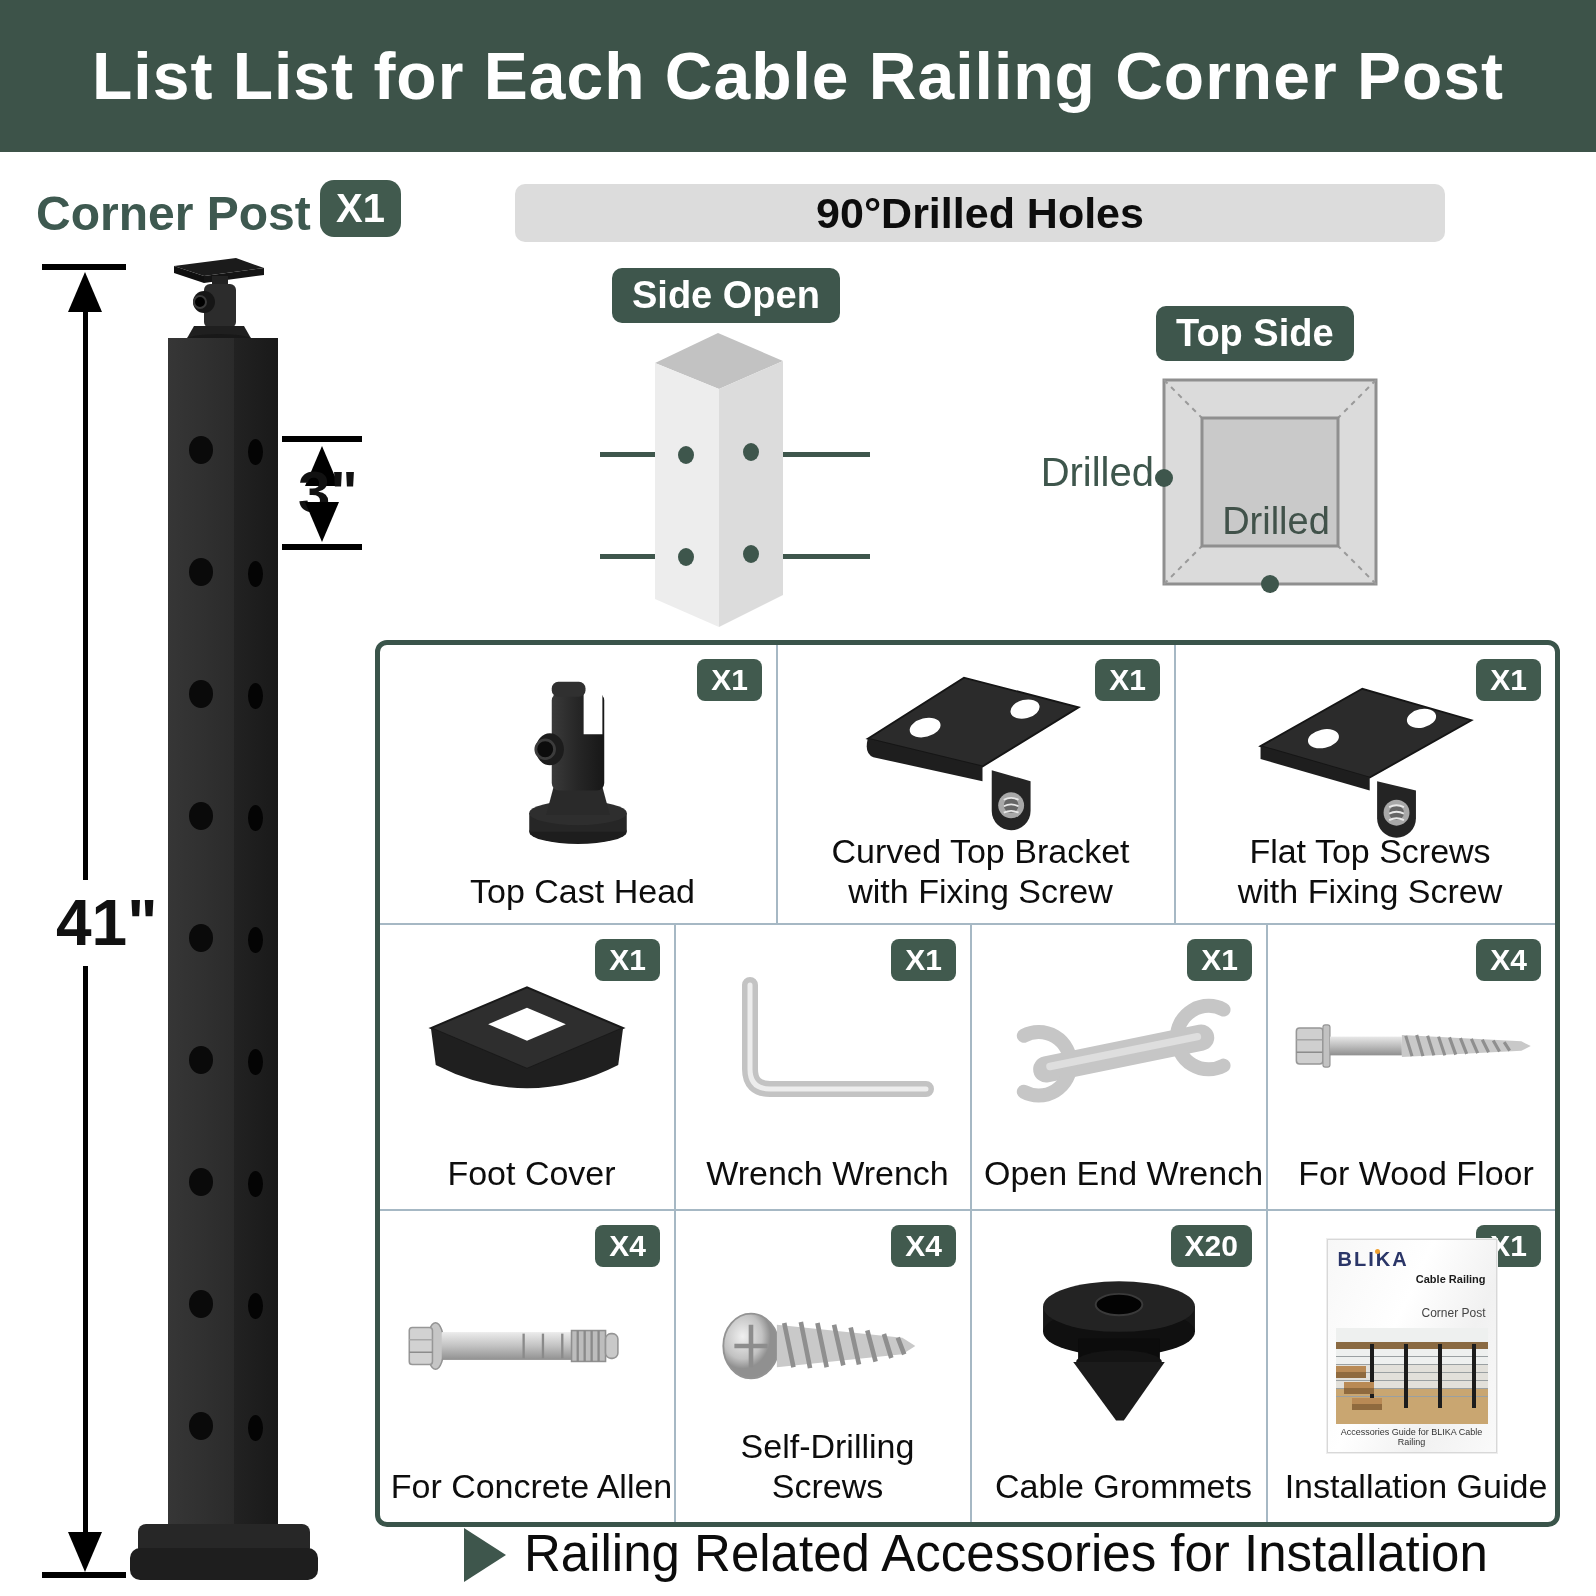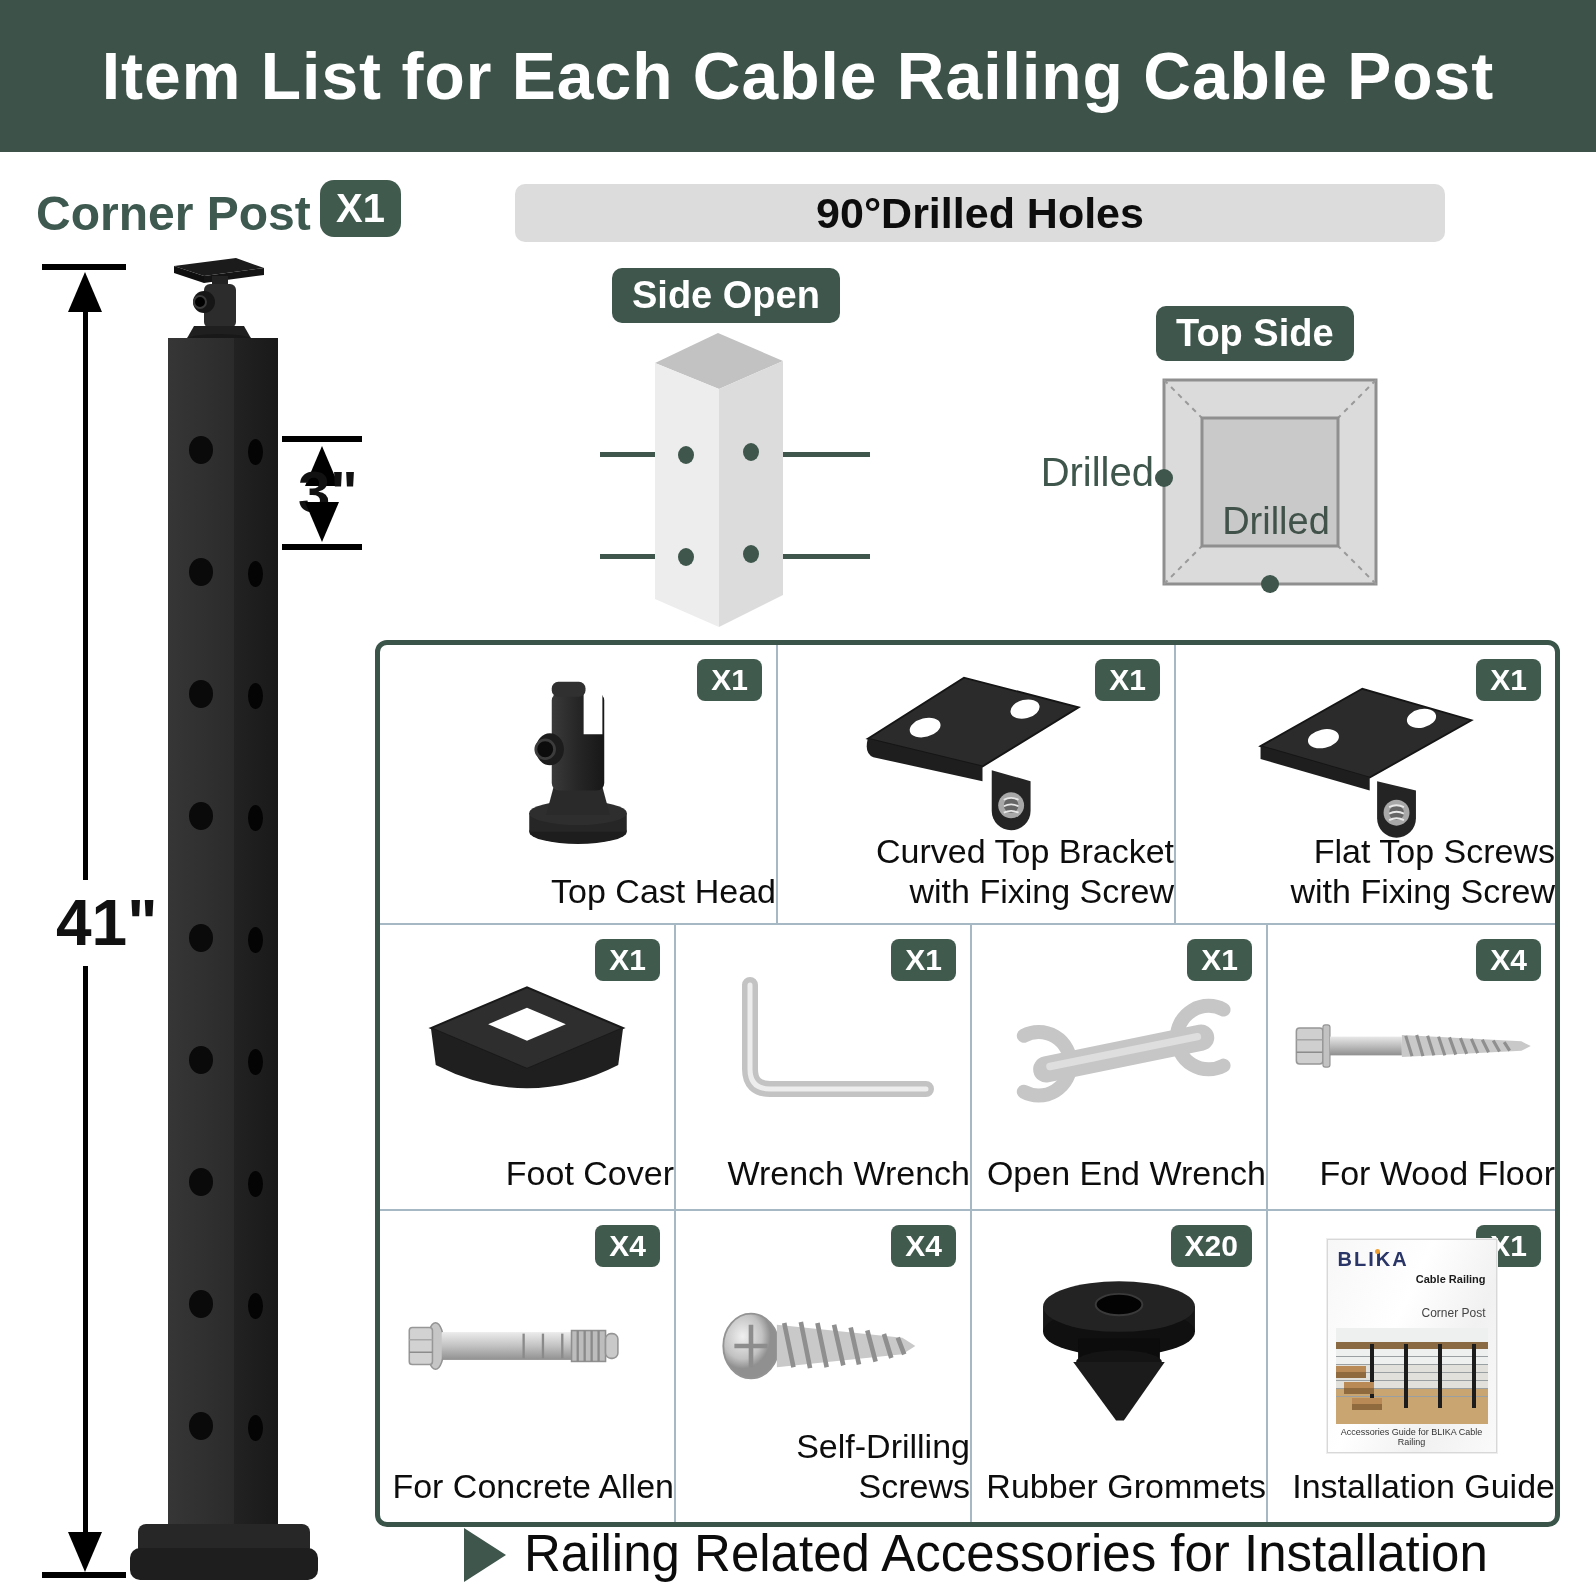--- a/index.html
+++ b/index.html
@@ -47,21 +47,21 @@
         background:#fff;box-sizing:border-box;overflow:hidden}
   .grow{display:flex;border-bottom:2px solid #A6B8C4;box-sizing:border-box}
   .grow:last-child{border-bottom:none}
   .r1{height:280px}.r2{height:286px}.r3{height:311px}
   .cell{position:relative;border-right:2px solid #A6B8C4;box-sizing:border-box;flex:0 0 auto}
   .cell:last-child{border-right:none;flex:1 1 auto}
   .c3{width:398px}.c4{width:296px}
   .qty{position:absolute;top:14px;right:14px;font-size:30px;padding:4px 14px;border-radius:8px}
   .art{position:absolute;left:0;right:0;top:34px;bottom:76px;display:flex;align-items:center;justify-content:center}
   .r1 .art{bottom:96px}
-  .cap{position:absolute;left:9px;right:0;bottom:16px;text-align:right;font-size:34px;line-height:1.18;color:#0d0d0d}
+  .cap{position:absolute;left:9px;right:0;bottom:16px;text-align:center;font-size:34px;line-height:1.18;color:#0d0d0d}
   .r1 .cap{bottom:12px}
   .cap span{display:block}
 
   
   .booklet{position:relative;width:168px;height:212px;background:#fdfdfd;border:1px solid #d8d8d8;
            box-shadow:0 0 0 1px #eee;overflow:hidden;
            background-image:linear-gradient(115deg,#f7f7f7 0%,#ffffff 40%,#f1f1f1 70%,#fafafa 100%)}
   .bk-brand{position:absolute;left:10px;top:8px;font-size:20px;font-weight:bold;color:#2B3668;letter-spacing:2px}
   .bk-dot{position:absolute;left:47px;top:9px;width:5px;height:5px;border-radius:50%;background:#F0A030}
   .bk-t1{position:absolute;right:10px;top:33px;font-size:11px;font-weight:bold;color:#1a1a1a}
@@ -78,21 +78,21 @@
   .tri{left:464px;top:1528px;width:0;height:0;border-top:27px solid transparent;
        border-bottom:27px solid transparent;border-left:42px solid #3E564C}
   .note{left:524px;top:1524px;font-size:51px;color:#0c0c0c}
 </style>
 </head>
 <body>
 
 <div class="canvas">
 
   <div class="abs banner">
-    <h1>Item List for Each Cable Railing Cable Post</h1>
+    <h1>List List for Each Cable Railing Corner Post</h1>
   </div>
 
   <div class="abs cp-label">Corner Post</div>
   <div class="abs badge cp-qty">X1</div>
 
   <div class="abs tick" style="left:42px;top:264px;width:84px"></div>
   <div class="abs arr arr-up" style="left:68px;top:272px"></div>
   <div class="abs vline" style="left:83px;top:310px;height:570px"></div>
   <div class="abs vline" style="left:83px;top:966px;height:580px"></div>
   <div class="abs arr arr-dn" style="left:68px;top:1532px"></div>
@@ -369,21 +369,21 @@
             <rect x="37" y="55" width="156" height="26" fill="#161616"></rect>
             <ellipse cx="115" cy="81" rx="78" ry="25" fill="#101010"></ellipse>
             <rect x="73" y="88" width="84" height="24" fill="#0c0c0c"></rect>
             <ellipse cx="115" cy="112" rx="44" ry="12" fill="#141414"></ellipse>
             <polygon points="68,112 162,112 120,172 112,172" fill="#1b1b1b"></polygon>
             <ellipse cx="115" cy="55" rx="78" ry="26" fill="#232323"></ellipse>
             <ellipse cx="115" cy="53" rx="24" ry="11" fill="#030303" stroke="#3a3a3a" stroke-width="2"></ellipse>
           </svg>
         </div>
         <div class="cap">
-            <span>Rubber Grommets</span>
+            <span>Cable Grommets</span>
           </div>
       </div>
 
       <div class="cell c4">
         <span class="badge qty">X1</span>
         <div class="art">
           <div class="booklet">
             <div class="bk-brand">BLIKA</div>
             <div class="bk-dot"></div>
             <div class="bk-t1">Cable Railing</div>

